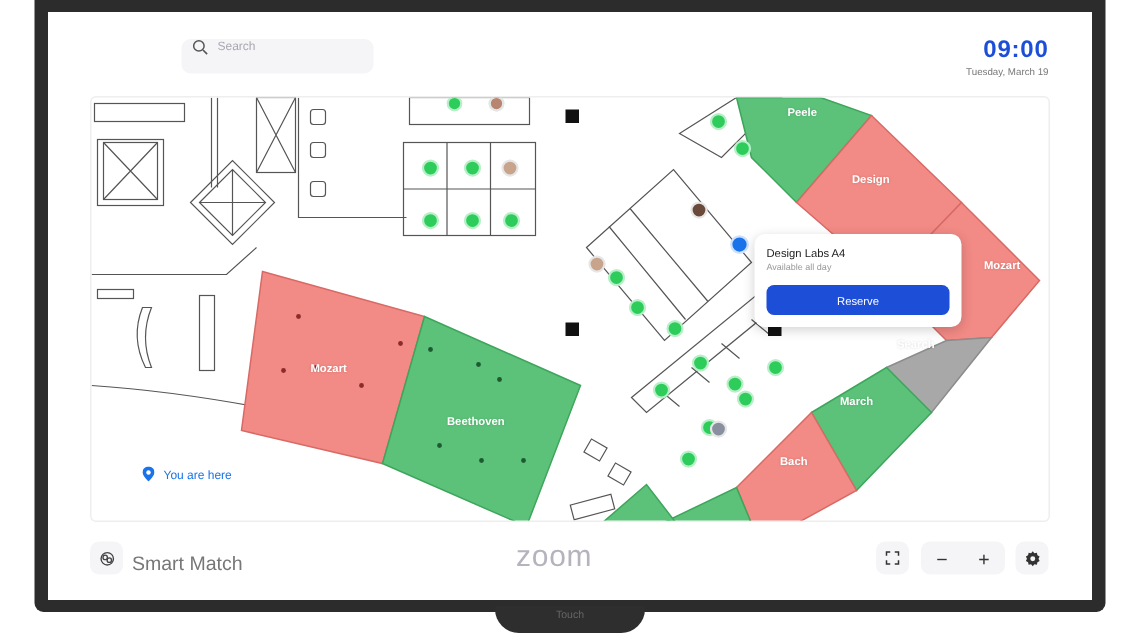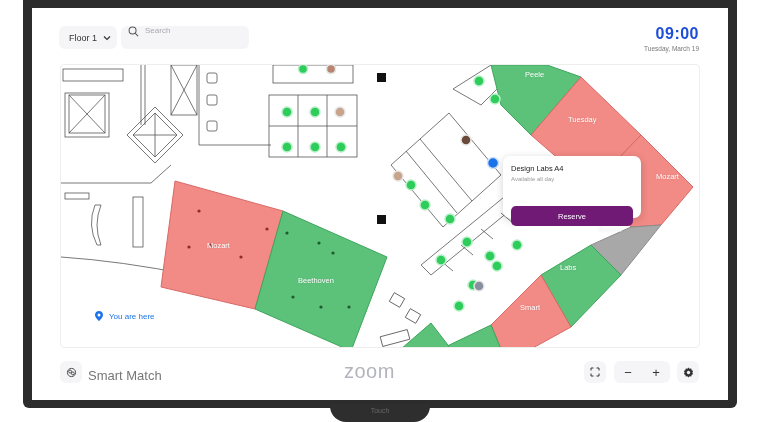--- a/index.html
+++ b/index.html
@@ -15,38 +15,32 @@
   .clock .date{font-size:6.5px;color:#777;margin-top:2px}
   .map{position:absolute;left:28px;top:56px;width:640px;height:284px;border:1px solid #eee;border-radius:4px;overflow:hidden;background:#fff}
   .bottombar{position:absolute;left:0;top:350px;width:100%;height:30px}
   .smart-btn{position:absolute;left:28px;top:3px;width:22px;height:22px;background:#f5f5f8;border-radius:6px;display:flex;align-items:center;justify-content:center}
   .smart-label{position:absolute;left:56px;top:10px;font-size:13px;color:#777}
   .logo{position:absolute;left:312px;top:2px;font-size:20px;font-weight:normal;color:#b4b4be;letter-spacing:.5px}
   .ctl{position:absolute;top:3px;height:22px;background:#f5f5f8;border-radius:6px;display:flex;align-items:center;justify-content:center;color:#333}
   .popup{position:absolute;left:471px;top:148px;width:138px;height:62px;background:#fff;border-radius:7px;box-shadow:0 2px 8px rgba(0,0,0,.18);padding:8px}
   .popup .title{font-size:7.5px;font-weight:normal;color:#222}
   .popup .sub{font-size:6px;color:#999;margin-top:3px}
-  .popup .reserve{margin-top:24px;width:122px;height:20px;background:#701a75;border-radius:5px;color:#fff;font-size:7.5px;display:flex;align-items:center;justify-content:center;border:none}
-  .room-label{position:absolute;color:#fff;font-size:7.5px;font-weight:normal;text-shadow:0 0 2px rgba(0,0,0,.15)}
+  .popup .reserve{margin-top:8px;width:122px;height:20px;background:#1d4ed8;border-radius:5px;color:#fff;font-size:7.5px;display:flex;align-items:center;justify-content:center;border:none}
+  .room-label{position:absolute;color:#fff;font-size:7.5px;font-weight:bold;text-shadow:0 0 2px rgba(0,0,0,.15)}
   .here{position:absolute;left:34px;top:246px;display:flex;align-items:center;gap:6px;font-size:8px;color:#1a73e8}
 </style>
 </head>
 <body>
 
 <div class="bezel"></div>
 <div class="stand"><span>Touch</span></div>
 
 <div class="screen">
   <div class="topbar">
-    <div class="floor-btn">
-      <span>Floor 1</span>
-      <svg width="8" height="6" viewBox="0 0 8 6">
-          <path d="M1 1.5 L4 4.5 L7 1.5" stroke="#333" stroke-width="1.2" fill="none"></path>
-        </svg>
-    </div>
     <div class="search">
       <svg width="11" height="11" viewBox="0 0 12 12">
           <circle cx="5" cy="5" r="3.8" stroke="#555" stroke-width="1.1" fill="none"></circle>
           <path d="M8 8 L11 11" stroke="#555" stroke-width="1.2"></path>
         </svg>
       <span>Search</span>
     </div>
     <div class="clock">
       <div class="time">09:00</div>
       <div class="date">Tuesday, March 19</div>
@@ -156,25 +150,25 @@
       <g fill="#111">
           <rect x="316" y="8" width="9" height="9"></rect>
           <rect x="316" y="150" width="9" height="9"></rect>
           <rect x="451" y="150" width="9" height="9"></rect>
         </g>
     </svg>
 
     <div class="room-label" style="left:146px;top:176px">Mozart</div>
     <div class="room-label" style="left:237px;top:211px">Beethoven</div>
     <div class="room-label" style="left:464px;top:5px">Peele</div>
-    <div class="room-label" style="left:507px;top:50px">Tuesday</div>
+    <div class="room-label" style="left:507px;top:50px">Design</div>
     <div class="room-label" style="left:595px;top:107px">Mozart</div>
     <div class="room-label" style="left:537px;top:160px">Search</div>
-    <div class="room-label" style="left:499px;top:198px">Labs</div>
-    <div class="room-label" style="left:459px;top:238px">Smart</div>
+    <div class="room-label" style="left:499px;top:198px">March</div>
+    <div class="room-label" style="left:459px;top:238px">Bach</div>
 
     <div class="here">
       <svg width="8" height="10" viewBox="0 0 8 10">
           <path d="M4 0 C1.8 0 0 1.7 0 3.9 C0 6.5 4 10 4 10 C4 10 8 6.5 8 3.9 C8 1.7 6.2 0 4 0 Z" fill="#1a73e8"></path>
           <circle cx="4" cy="4" r="1.5" fill="#fff"></circle>
         </svg>
       <span>You are here</span>
     </div>
   </div>
 

